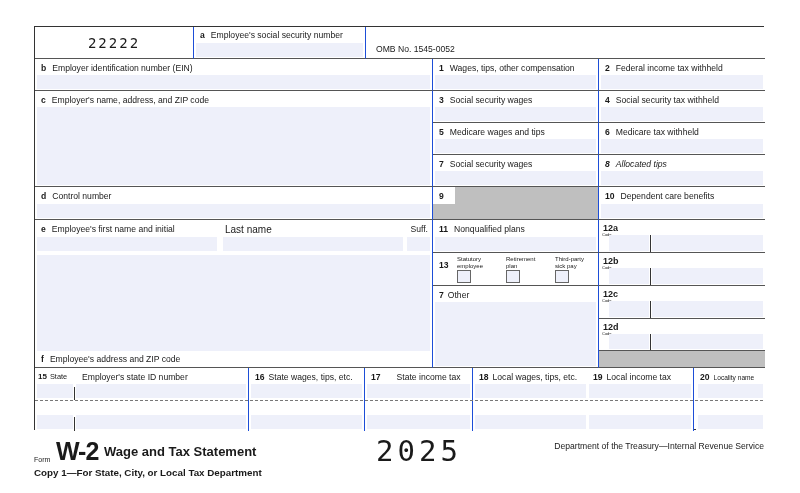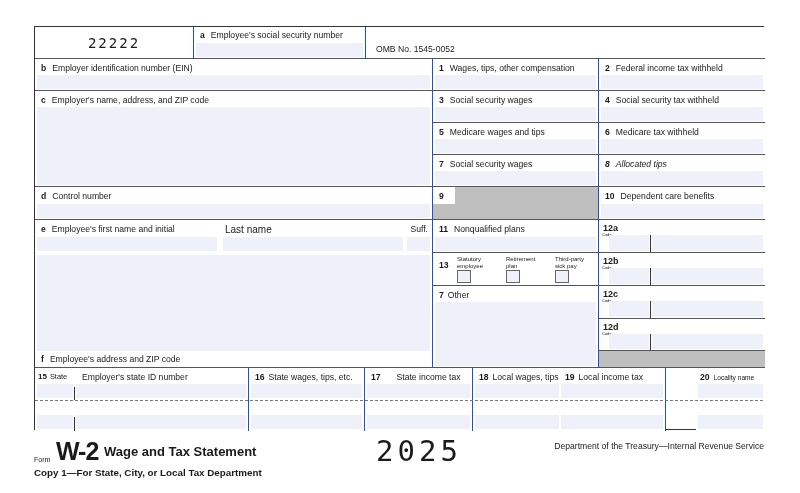--- a/index.html
+++ b/index.html
@@ -163,21 +163,21 @@
   <div class="cell" style="left:330px;top:341px;width:108px;height:63px;border-bottom:none;">
     <div class="lbl"><b style="margin-right:16px;">17</b><span>State income tax</span></div>
     <div class="field" style="top:16px;height:14px;"></div>
     <div class="field" style="top:47px;height:14px;"></div>
   </div>
   <div class="cell" style="left:438px;top:341px;width:116px;height:63px;border-bottom:none;">
     <div class="lbl"><b style="margin-right:4px;">18</b><span>Local wages, tips, etc.</span></div>
     <div class="field" style="top:16px;height:14px;"></div>
     <div class="field" style="top:47px;height:14px;"></div>
   </div>
-  <div class="cell" style="left:524px;top:341px;width:107px;height:63px;border-bottom:none;text-align:center;">
+  <div class="cell" style="left:552px;top:341px;width:107px;height:63px;border-bottom:none;text-align:center;">
     <div class="lbl"><b style="margin-right:4px;">19</b><span>Local income tax</span></div>
     <div class="field" style="top:16px;height:14px;"></div>
     <div class="field" style="top:47px;height:14px;"></div>
   </div>
   <div class="cell" style="left:661px;top:341px;width:69px;height:63px;border-bottom:none;border-right:none;">
     <div class="lbl" style="left:4px;"><b style="margin-right:4px;">20</b><span style="font-size:6.6px;">Locality name</span></div>
     <div class="field" style="top:16px;height:14px;"></div>
     <div class="field" style="top:47px;height:14px;"></div>
   </div>
   <div class="dash" style="top:373px;"></div>

